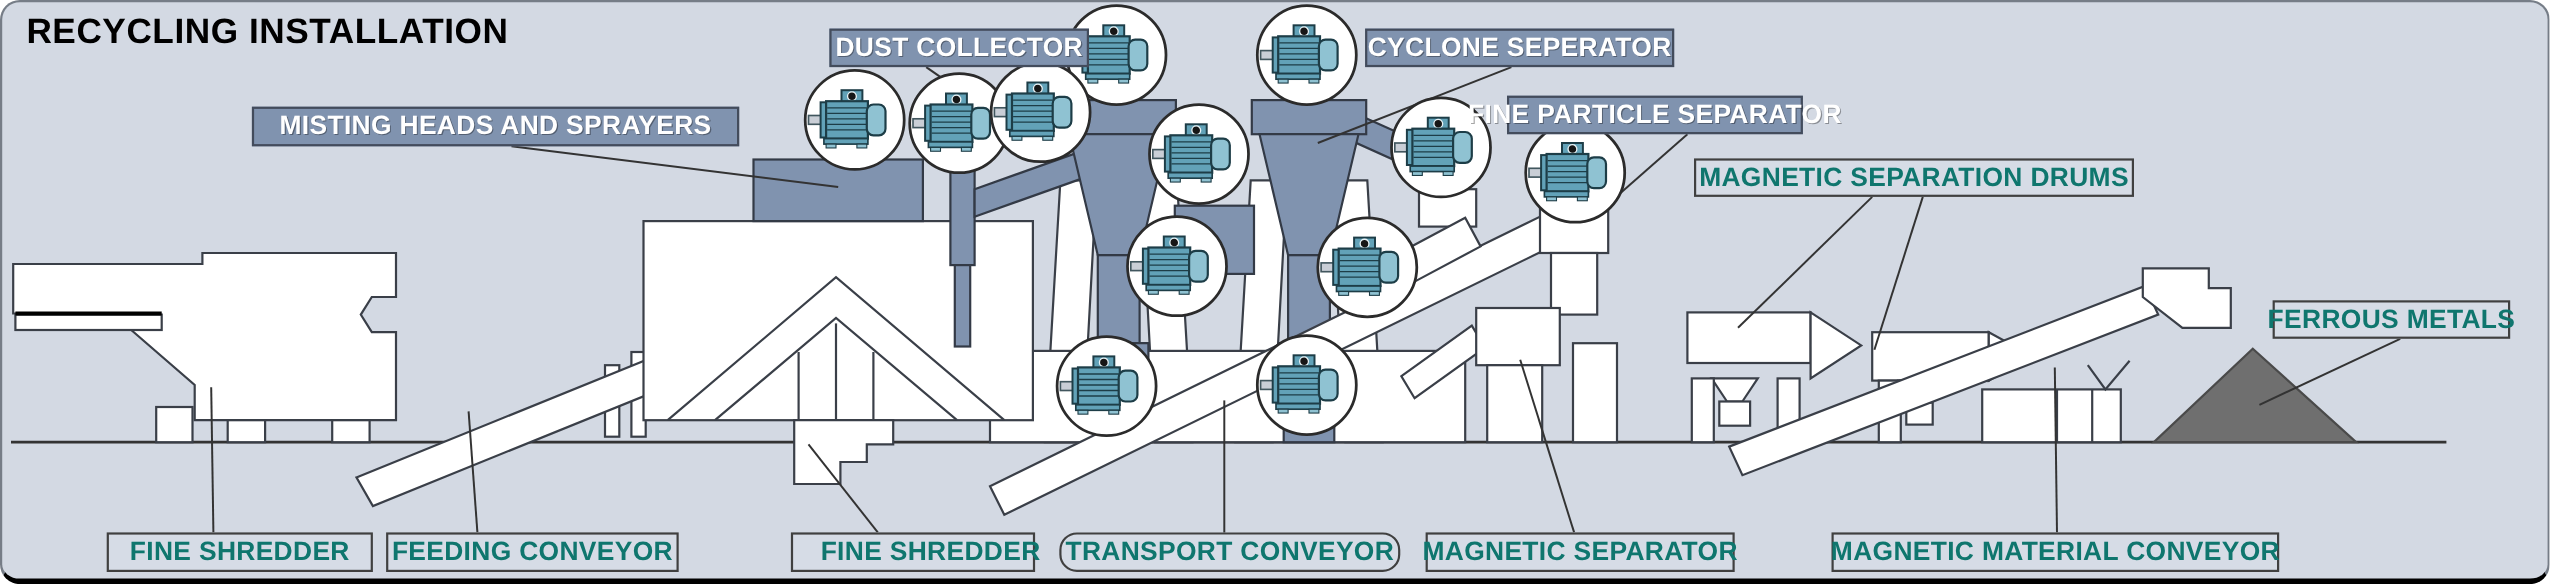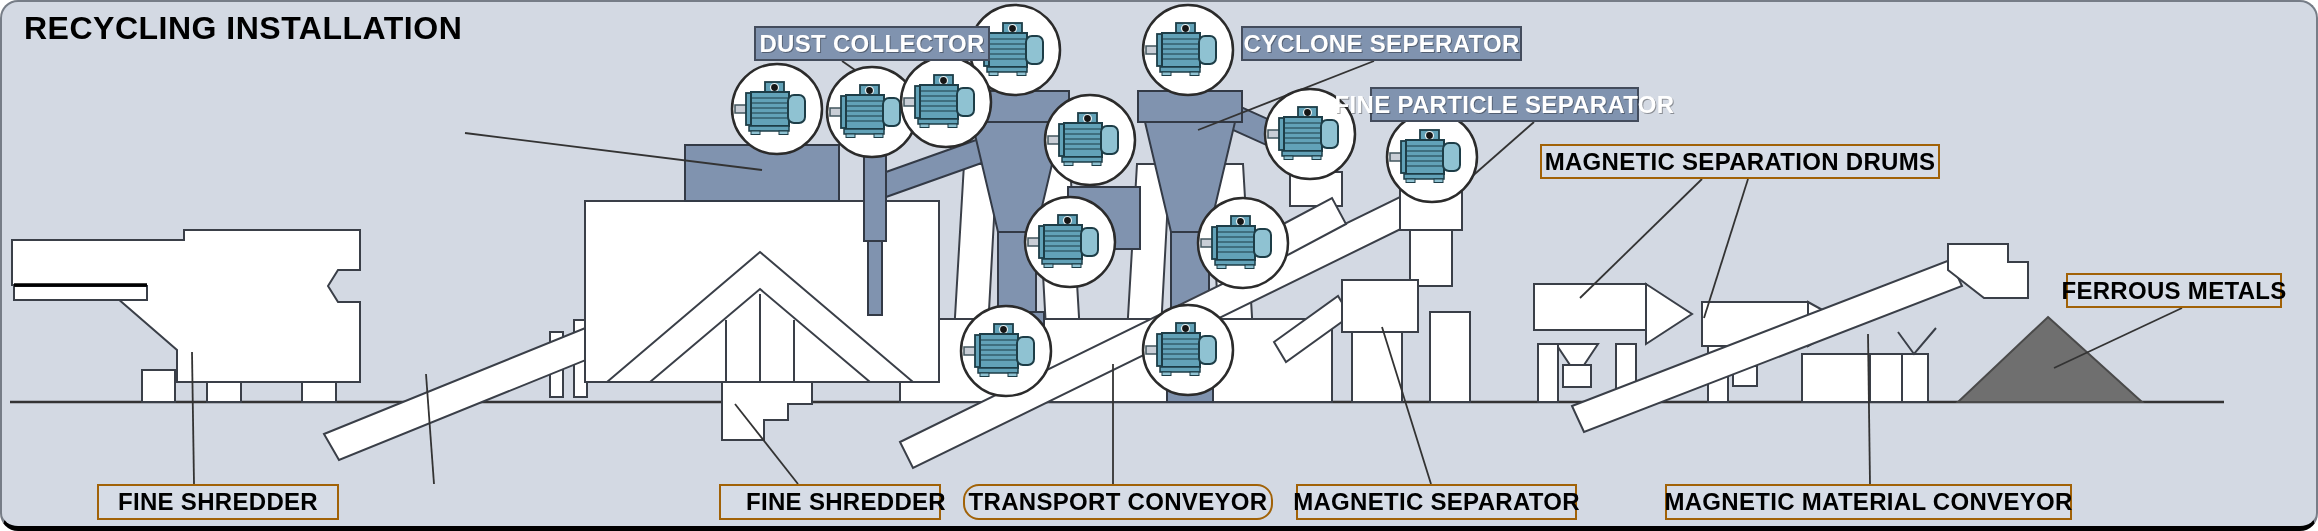--- a/index.html
+++ b/index.html
@@ -17,21 +17,21 @@
   .badge{
     position:absolute;display:flex;align-items:center;justify-content:center;
     font-weight:bold;font-size:24px;white-space:nowrap;box-sizing:border-box;
     letter-spacing:.3px;
   }
   .badge.dark{
     background:#8093AF;border:2px solid #434C5C;color:#fff;
     text-shadow:1px 1px 0 rgba(0,0,0,.35);
   }
   .badge.light{
-    background:#D6DCE6;border:2px solid #a16207;color:#000000;
+    background:#D6DCE6;border:2px solid #404040;color:#0f766e;
   }
 </style>
 </head>
 <body>
 
 <div class="canvas">
 
   <svg class="diagram-svg" viewBox="0 0 2318 531">
     <defs>
       <g id="motor">
@@ -211,40 +211,46 @@
           <use href="#motor"></use>
         </g>
       <g transform="translate(1186,348)">
           <use href="#motor"></use>
         </g>
     </g>
   </svg>
 
   <div class="title">RECYCLING INSTALLATION</div>
 
+  <div class="badge dark" style="left:227px;top:95px;width:443px;height:36px;">
+      <span>MISTING HEADS AND SPRAYERS</span>
+    </div>
   <div class="badge dark" style="left:732px;top:24px;width:236px;height:35px;margin-left:20px;">
       <span>DUST COLLECTOR</span>
     </div>
   <div class="badge dark" style="left:1239px;top:24px;width:281px;height:35px;">
       <span>CYCLONE SEPERATOR</span>
     </div>
   <div class="badge dark" style="left:1368px;top:85px;width:269px;height:35px;">
       <span>FINE PARTICLE SEPARATOR</span>
     </div>
 
   <div class="badge light" style="left:1538px;top:142px;width:400px;height:35px;">
       <span>MAGNETIC SEPARATION DRUMS</span>
     </div>
   <div class="badge light" style="left:2064px;top:271px;width:216px;height:35px;">
       <span>FERROUS METALS</span>
     </div>
 
   <div class="badge light" style="left:95px;top:482px;width:242px;height:36px;">
       <span>FINE SHREDDER</span>
     </div>
+  <div class="badge light" style="left:349px;top:482px;width:266px;height:36px;">
+      <span>FEEDING CONVEYOR</span>
+    </div>
   <div class="badge light" style="left:717px;top:482px;width:222px;height:36px;padding-left:32px;">
       <span>FINE SHREDDER</span>
     </div>
   <div class="badge light" style="left:961px;top:482px;width:310px;height:36px;border-radius:16px;">
       <span>TRANSPORT CONVEYOR</span>
     </div>
   <div class="badge light" style="left:1294px;top:482px;width:281px;height:36px;">
       <span>MAGNETIC SEPARATOR</span>
     </div>
   <div class="badge light" style="left:1663px;top:482px;width:407px;height:36px;">

